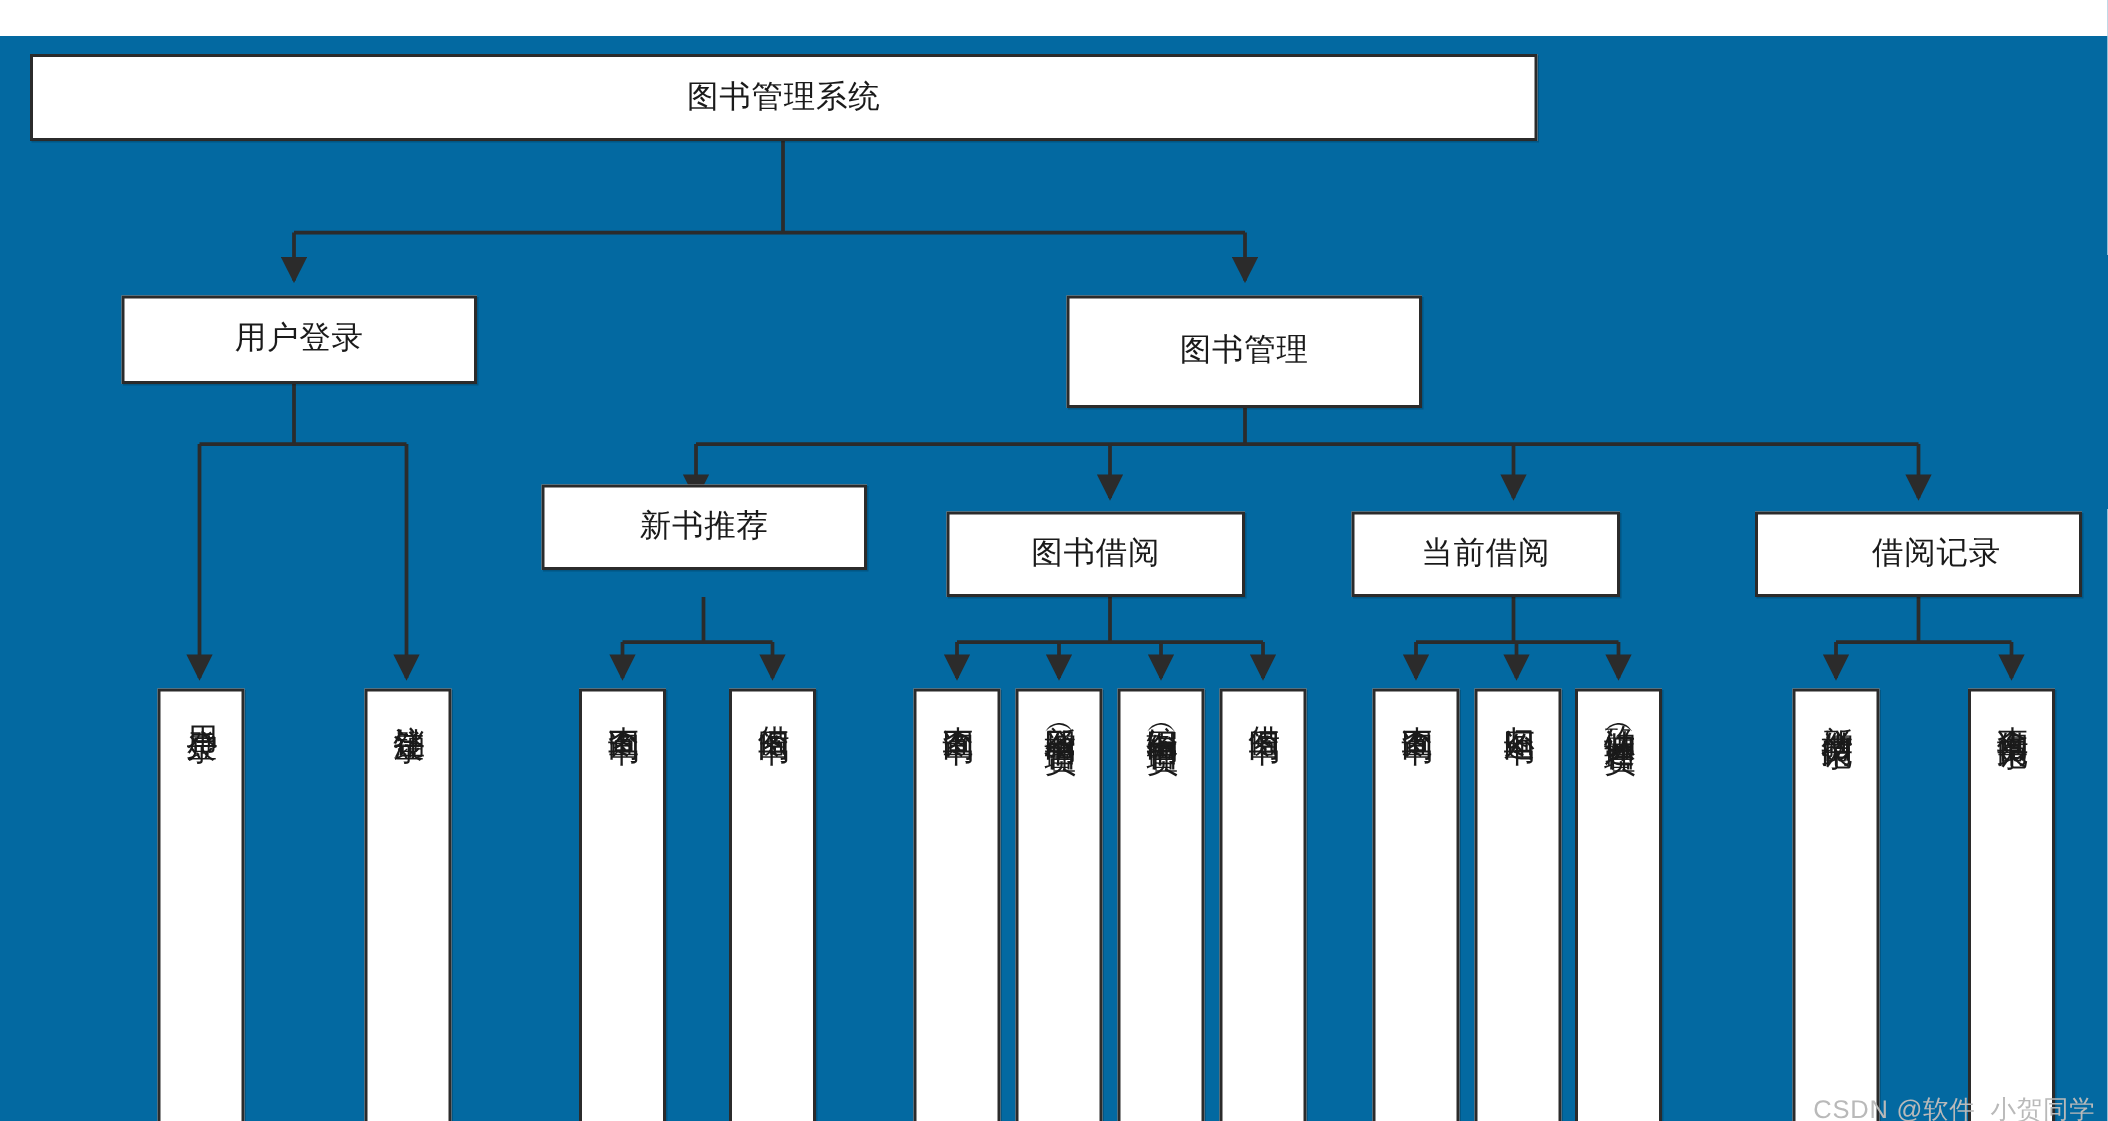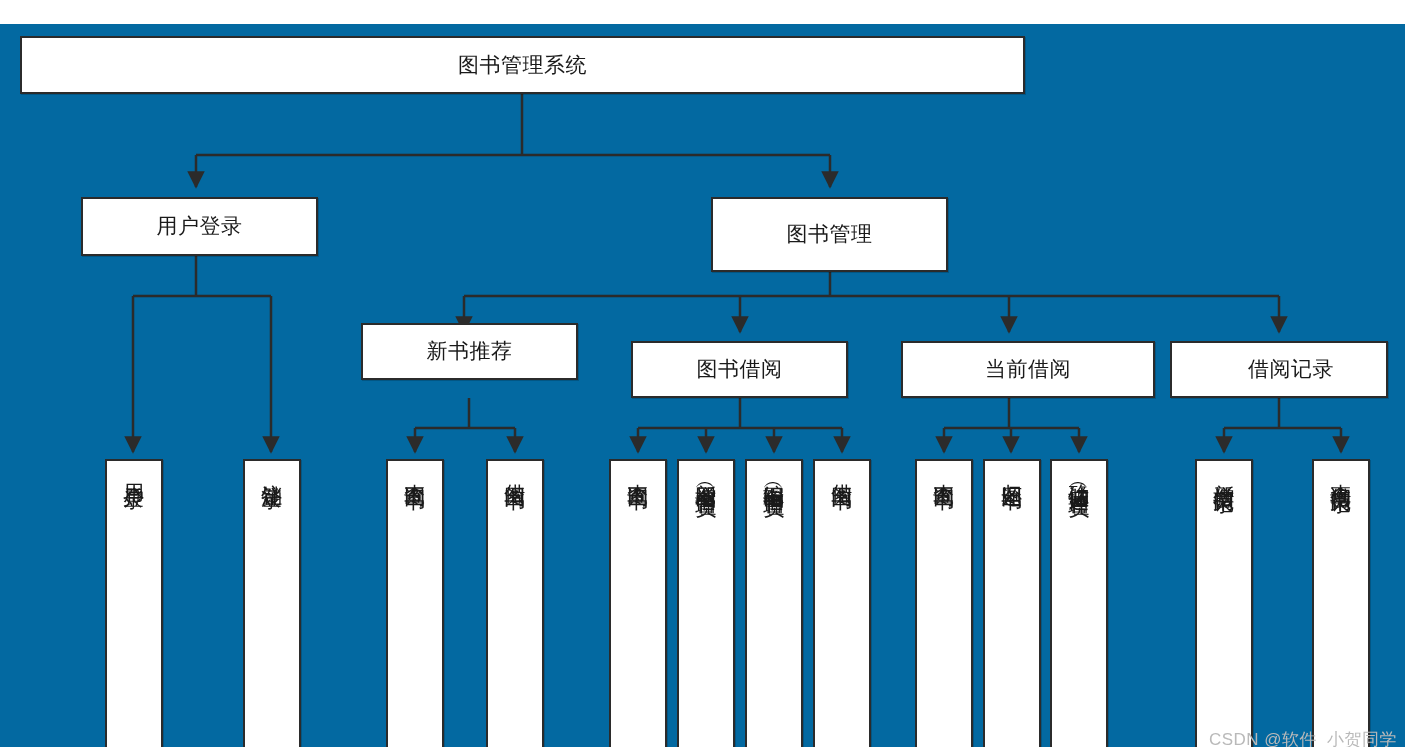--- a/index.html
+++ b/index.html
@@ -129,24 +129,24 @@
   <div class="node" style="left:81px; top:173px; width:237px; height:59px;">
     <span class="label">用户登录</span>
   </div>
   <div class="node" style="left:711px; top:173px; width:237px; height:75px;">
     <span class="label">图书管理</span>
   </div>
 
   <div class="node" style="left:361px; top:299px; width:217px; height:57px;">
     <span class="label">新书推荐</span>
   </div>
-  <div class="node" style="left:631px; top:317px; width:217px; height:57px;">
+  <div class="node" style="left:631px; top:317px; width:199px; height:57px;">
     <span class="label">图书借阅</span>
   </div>
-  <div class="node" style="left:901px; top:317px; width:254px; height:57px;">
+  <div class="node" style="left:901px; top:317px; width:179px; height:57px;">
     <span class="label">当前借阅</span>
   </div>
   <div class="node" style="left:1170px; top:317px; width:218px; height:57px;padding-left:24px;">
     <span class="label">借阅记录</span>
   </div>
 
   <div class="node vertical" style="left:105px; top:435px; width:58px; height:298px;">
     <span class="label">用户登录</span>
   </div>
   <div class="node vertical" style="left:243px; top:435px; width:58px; height:298px;">

